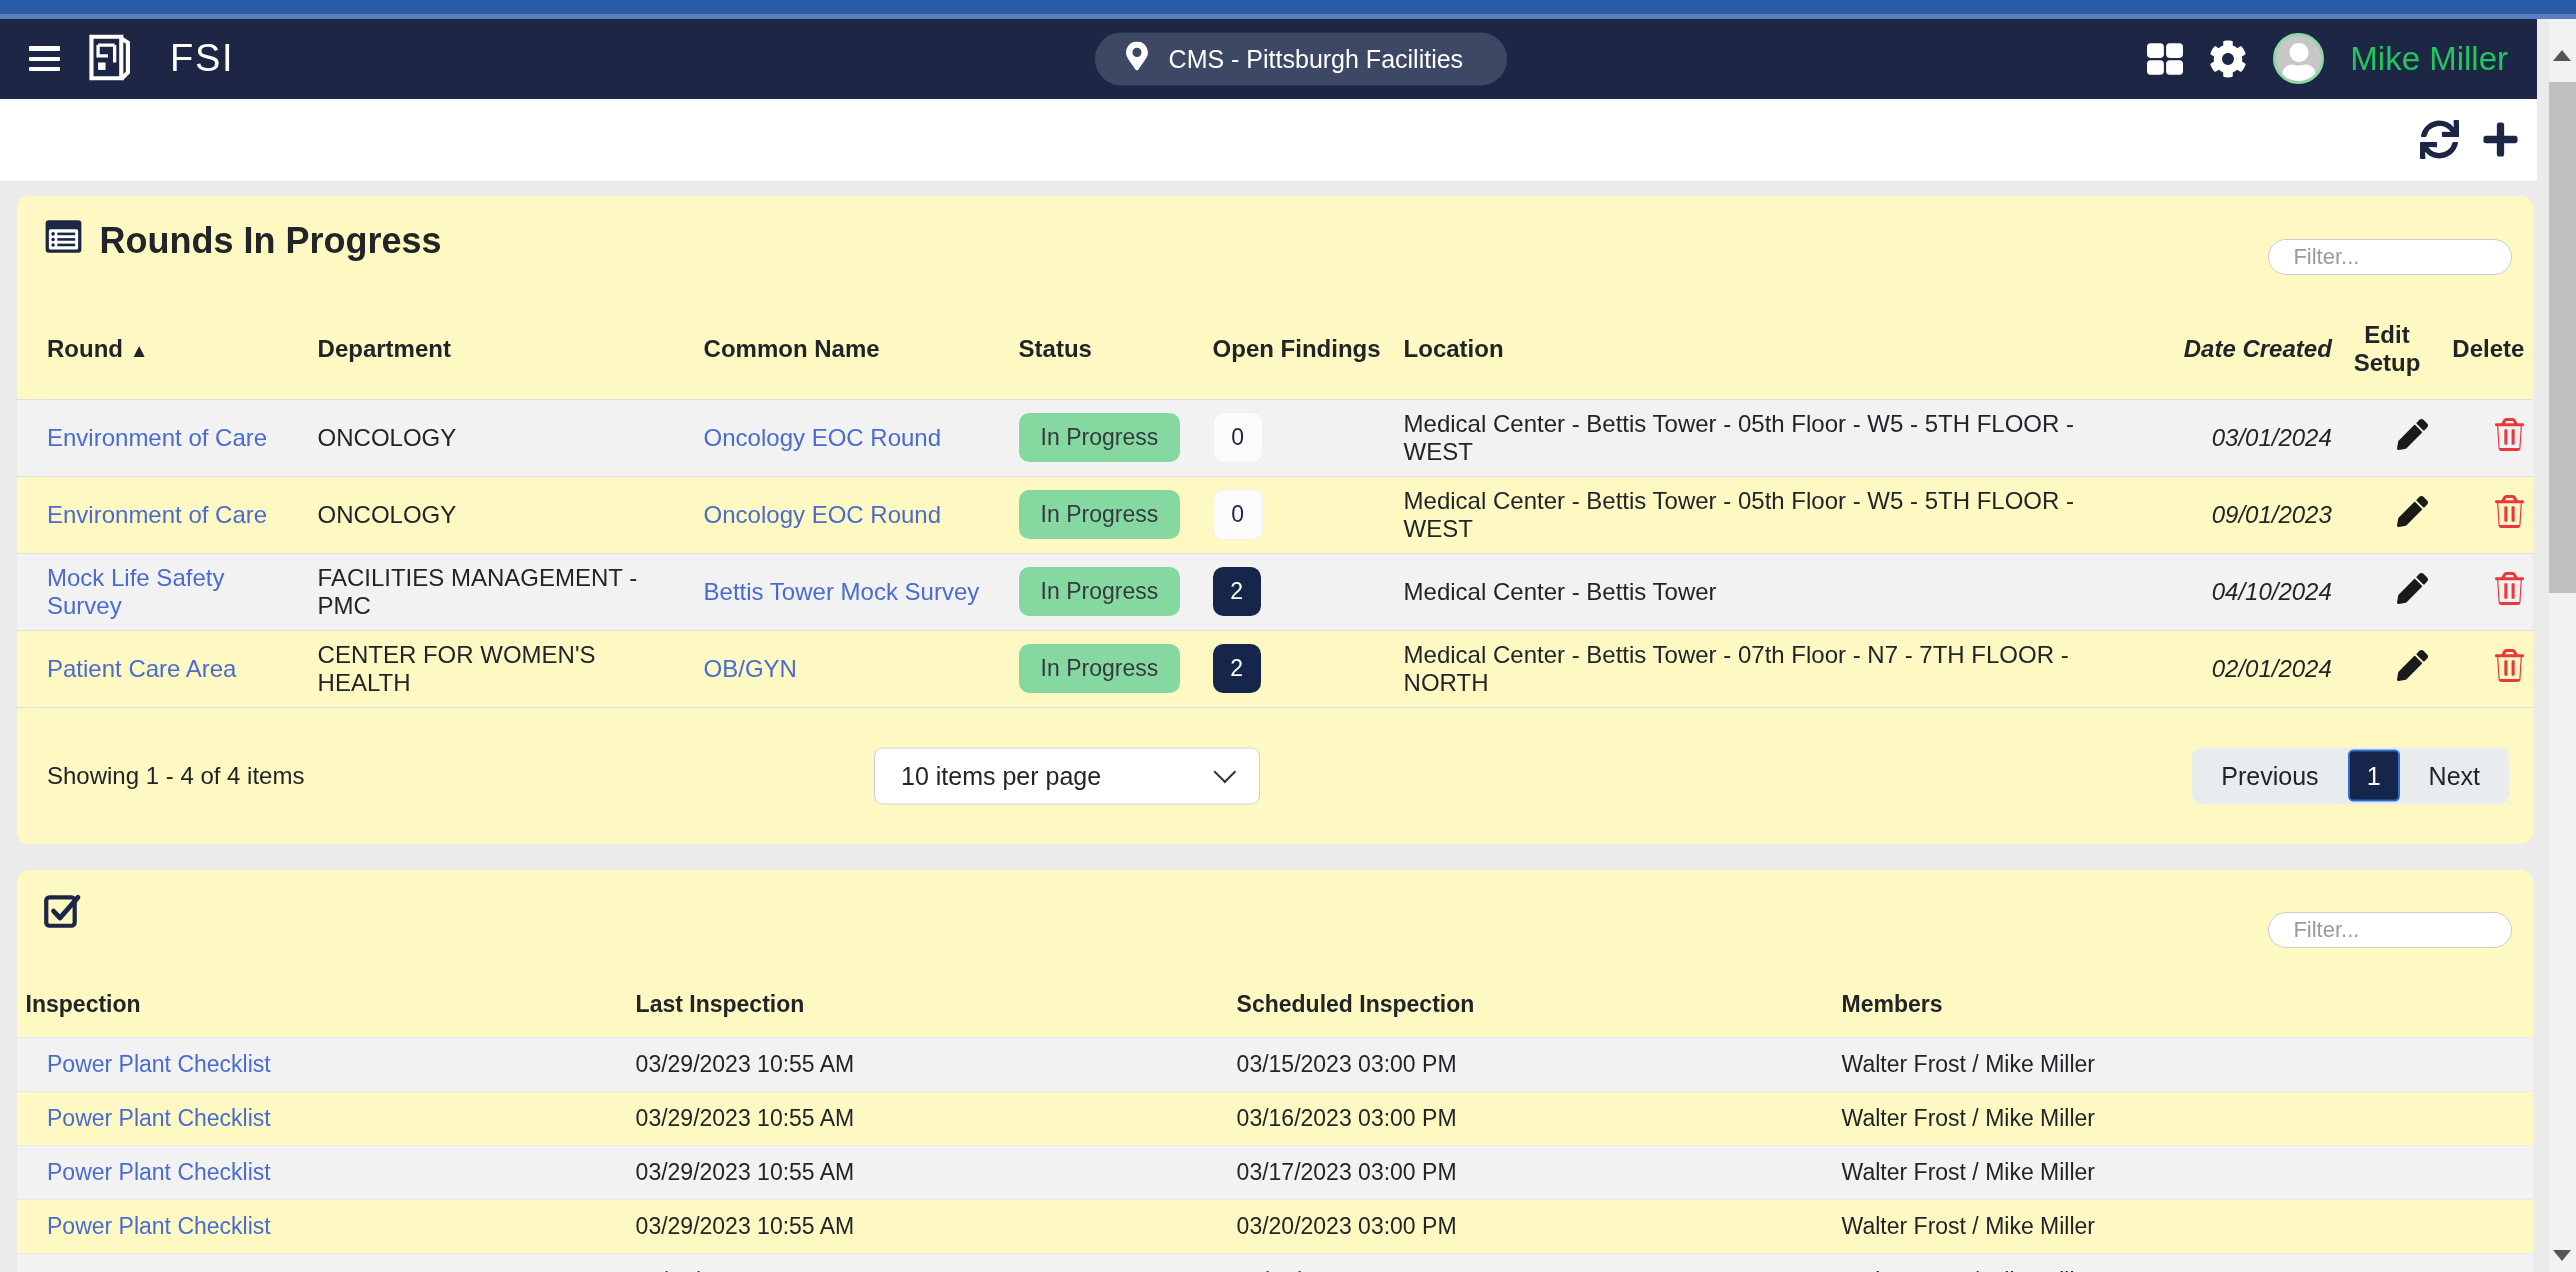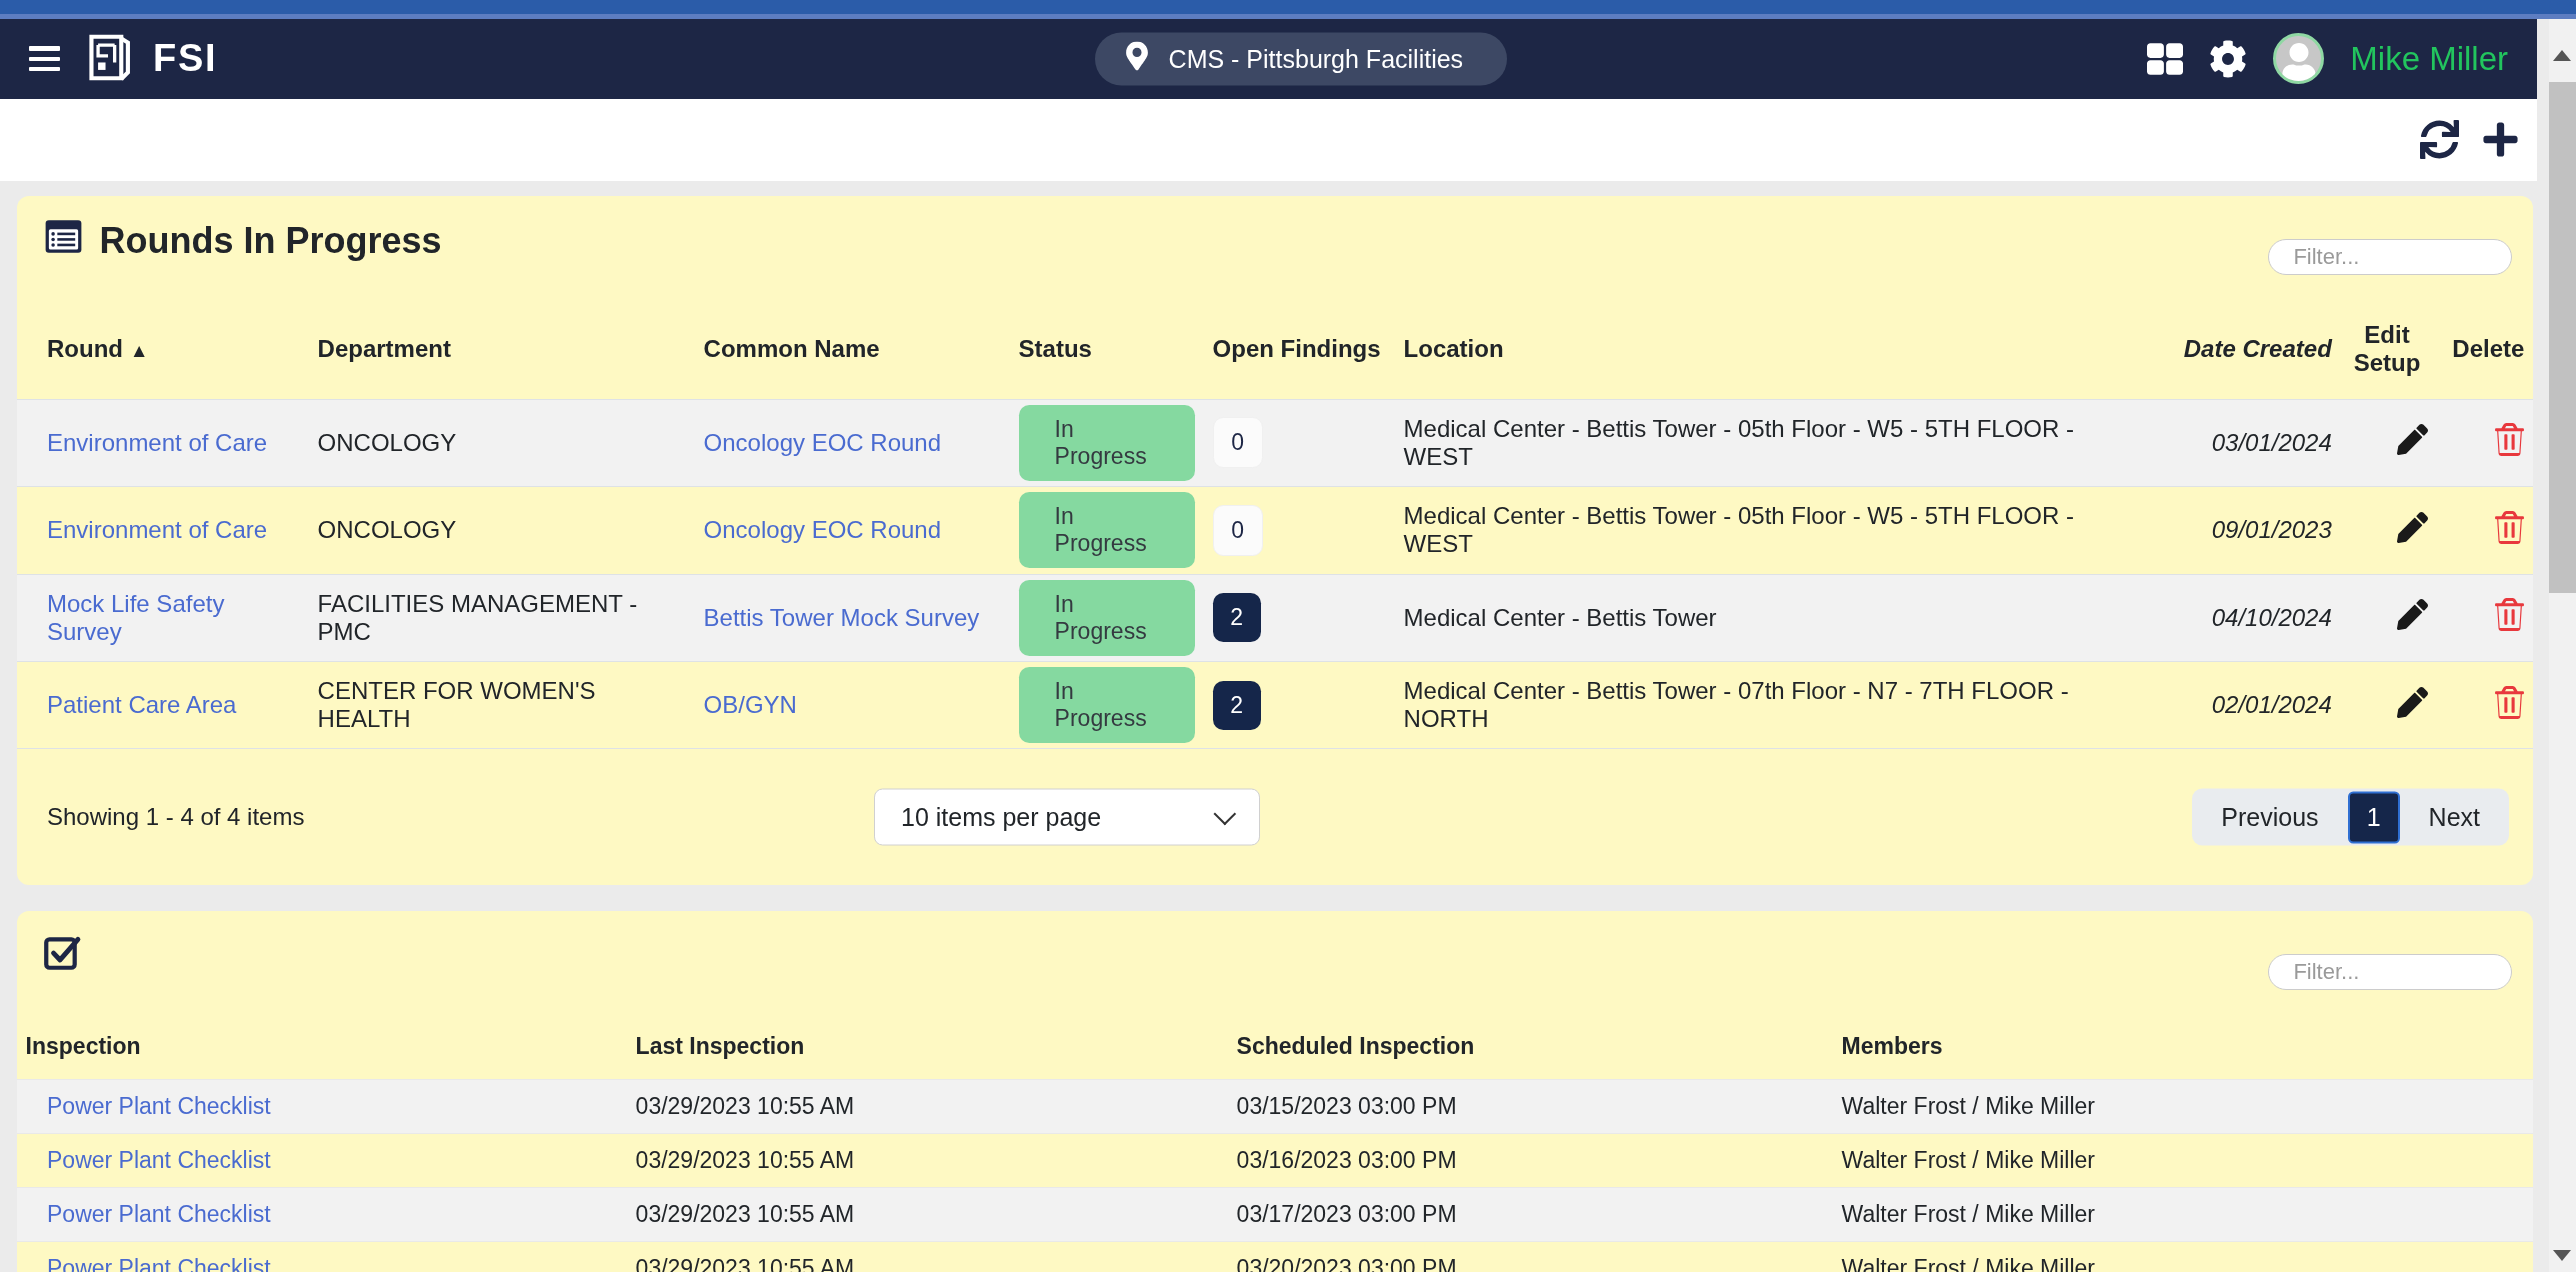--- a/index.html
+++ b/index.html
@@ -9,21 +9,21 @@
     font-family:"Liberation Sans",sans-serif;
   }
   
   .top-strip{width:2576px;height:13.7px;background:#2b5ca9;border-bottom:5.2px solid #5d7dc1;}
   
   .navbar{width:2537px;height:80px;background:#1d2645;display:flex;align-items:center;
     padding:0 29px;box-sizing:border-box;position:relative;}
   .hamburger{background:none;border:none;cursor:pointer;display:flex;flex-direction:column;gap:6px;padding:0;}
   .hamburger span{display:block;width:31px;height:4.3px;background:#fff;border-radius:0.9px;}
   .logo-svg{margin-left:24px;}
-  .brand{color:#fff;font-size:38px;font-weight:bold;letter-spacing:1.7px;margin-left:16px;}
+  .brand{color:#fff;font-size:38px;font-weight:normal;letter-spacing:1.7px;margin-left:33px;}
   .loc-pill{position:absolute;left:1095px;top:50%;transform:translateY(-50%);
     height:53px;min-width:412px;box-sizing:border-box;background:#3d4864;border-radius:27px;
     display:flex;align-items:center;gap:20.6px;padding:0 31px;color:#fff;font-size:25px;cursor:pointer;}
   .nav-right{margin-left:auto;display:flex;align-items:center;gap:26px;}
   .icon-btn{background:none;border:none;padding:0;cursor:pointer;display:flex;align-items:center;}
   .avatar{width:45px;height:45px;border-radius:50%;background:#c7c7c7;border:3.4px solid #8fd8a3;
     overflow:hidden;display:flex;align-items:flex-end;justify-content:center;cursor:pointer;}
   .user-name{color:#22c55e;font-size:33px;font-weight:normal;cursor:pointer;}
   
   .toolbar{width:2537px;height:82px;background:#fff;display:flex;justify-content:flex-end;
@@ -43,21 +43,21 @@
   td{font-size:24px;padding:5.2px 8.6px;vertical-align:middle;}
   a{color:#4a6bd0;text-decoration:none;cursor:pointer;}
   
   #rounds-table tbody tr{height:77px;border-top:0.9px solid #dee2e6;}
   #rounds-table tbody tr:last-child{border-bottom:0.9px solid #dee2e6;}
   #rounds-table tbody tr:nth-child(odd){background:#f2f2f2;}
   .c-date,th.h-date{text-align:right;padding-right:5.2px;font-style:italic;}
   .c-edit,th.h-edit,.c-del,th.h-del{text-align:right;}
   th.h-edit{text-align:center;padding-left:3.4px;padding-right:3.4px;}
   .badge-status{display:inline-block;background:#85d9a0;color:#343a40;font-size:23px;
-    padding:11px 36px;border-radius:10.3px;}
+    padding:11px 22px;border-radius:10.3px;}
   .badge-find{display:inline-block;min-width:48px;text-align:center;font-size:23px;
     padding:11px 0;border-radius:10.3px;}
   .badge-find.light{background:#fbfbfb;color:#1d2645;border:0.9px solid #f0f0f0;}
   .badge-find.dark{background:#15264a;color:#fff;}
   .row-action{background:none;border:none;padding:0;cursor:pointer;}
   
   .table-footer{position:relative;height:136px;}
   .summary{position:absolute;left:30px;top:50%;transform:translateY(-50%);font-size:24px;color:#212529;}
   .page-size{position:absolute;left:857px;top:50%;transform:translateY(-50%);width:386px;height:57px;
     box-sizing:border-box;border:1.7px solid #d0d0d0;border-radius:8.6px;background:#fff;cursor:pointer;

